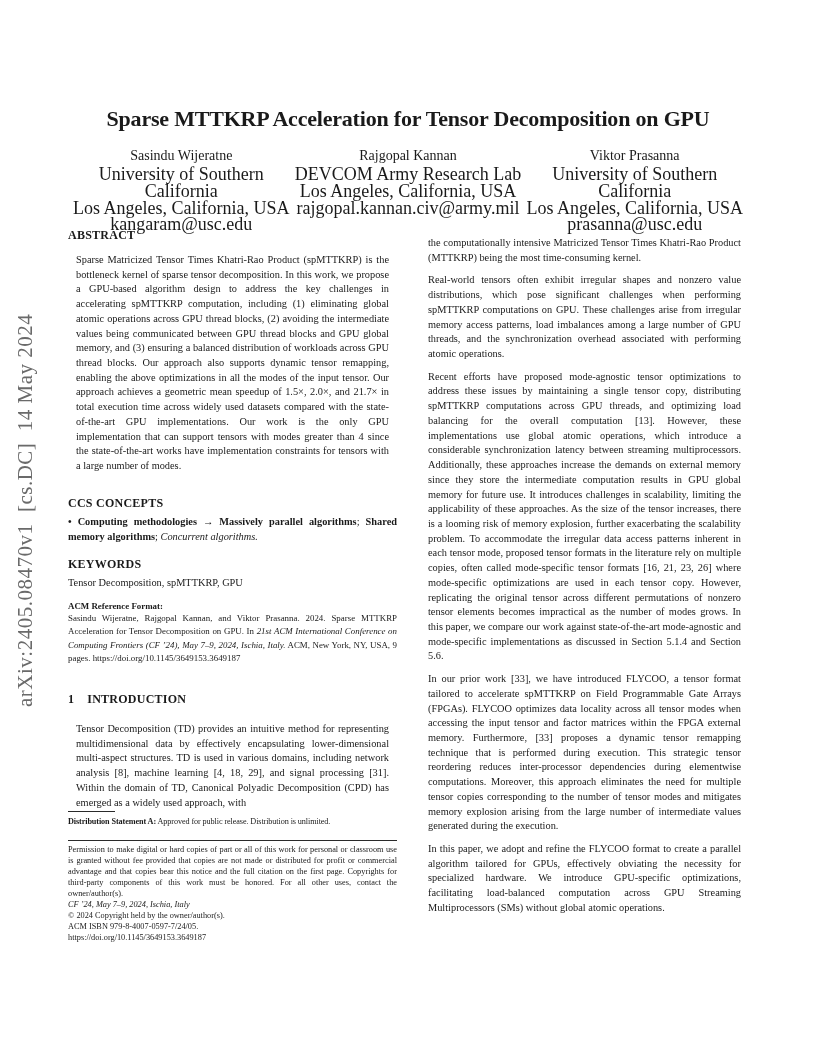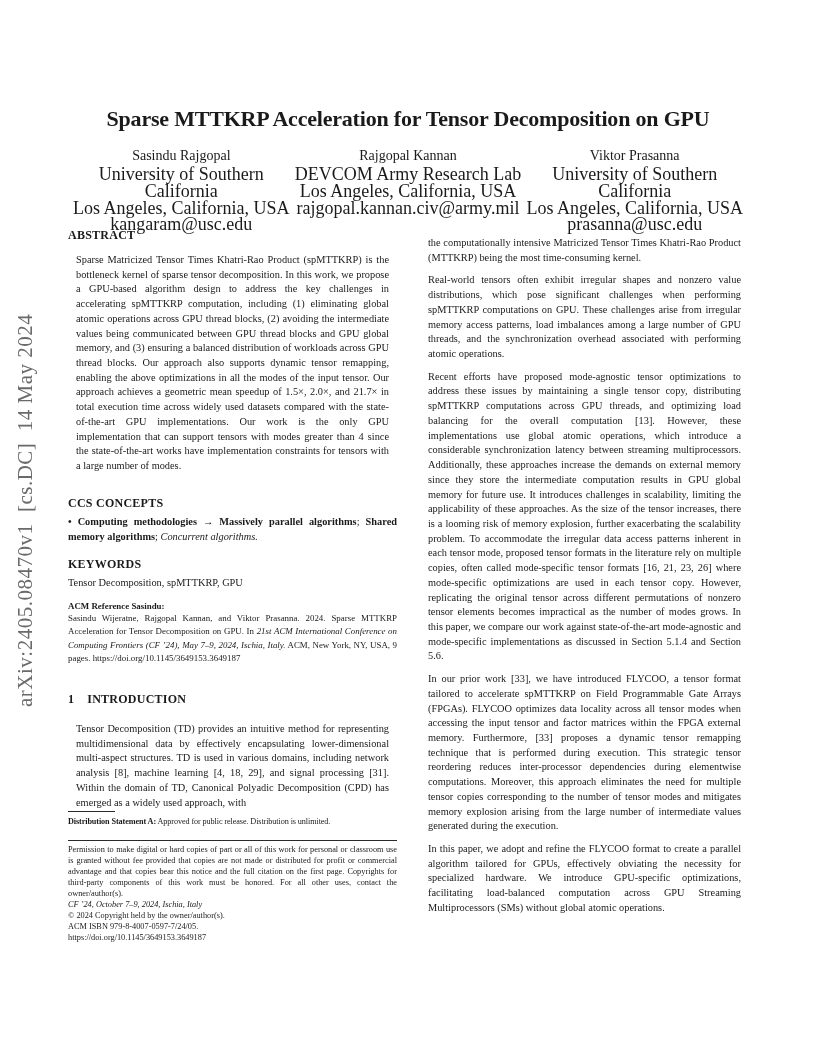--- a/index.html
+++ b/index.html
@@ -92,21 +92,21 @@
 <body>
 
 <div class="page">
 
   <div class="arxiv-watermark">arXiv:2405.08470v1  [cs.DC]  14 May 2024</div>
 
   <div class="paper-title">Sparse MTTKRP Acceleration for Tensor Decomposition on GPU</div>
 
   <div class="authors-row">
     <div class="author-block">
-      <div class="author-name">Sasindu Rajgopal</div>
+      <div class="author-name">Sasindu Wijeratne</div>
       <div class="author-line">University of Southern California</div>
       <div class="author-line">Los Angeles, California, USA</div>
       <div class="author-line">kangaram@usc.edu</div>
     </div>
     <div class="author-block">
       <div class="author-name">Rajgopal Kannan</div>
       <div class="author-line">DEVCOM Army Research Lab</div>
       <div class="author-line">Los Angeles, California, USA</div>
       <div class="author-line">rajgopal.kannan.civ@army.mil</div>
     </div>
@@ -124,37 +124,37 @@
     <div class="block" style="top:17px;">
         <p class="para">Sparse Matricized Tensor Times Khatri-Rao Product (spMTTKRP) is the bottleneck kernel of sparse tensor decomposition. In this work, we propose a GPU-based algorithm design to address the key challenges in accelerating spMTTKRP computation, including (1) eliminating global atomic operations across GPU thread blocks, (2) avoiding the intermediate values being communicated between GPU thread blocks and GPU global memory, and (3) ensuring a balanced distribution of workloads across GPU thread blocks. Our approach also supports dynamic tensor remapping, enabling the above optimizations in all the modes of the input tensor. Our approach achieves a geometric mean speedup of 1.5×, 2.0×, and 21.7× in total execution time across widely used datasets compared with the state-of-the-art GPU implementations. Our work is the only GPU implementation that can support tensors with modes greater than 4 since the state-of-the-art works have implementation constraints for tensors with a large number of modes.</p>
       </div>
 
     <div class="block sec-heading" style="top:268px;">CCS CONCEPTS</div>
     <div class="block" style="top:287px;"><span class="run-b">• Computing methodologies → Massively parallel algorithms</span><span>; </span><span class="run-b">Shared memory algorithms</span><span>; </span><span class="run-i">Concurrent algorithms.</span></div>
 
     <div class="block sec-heading" style="top:329px;">KEYWORDS</div>
     <div class="block" style="top:348px;">Tensor Decomposition, spMTTKRP, GPU</div>
 
-    <div class="block small-bold-heading" style="top:371px;">ACM Reference Sasindu:</div>
+    <div class="block small-bold-heading" style="top:371px;">ACM Reference Format:</div>
     <div class="block acmref-body" style="top:384px;"><span>Sasindu Wijeratne, Rajgopal Kannan, and Viktor Prasanna. 2024. Sparse MTTKRP Acceleration for Tensor Decomposition on GPU. In </span><span class="run-i">21st ACM International Conference on Computing Frontiers (CF ’24), May 7–9, 2024, Ischia, Italy.</span><span> ACM, New York, NY, USA, 9 pages. https://doi.org/10.1145/3649153.3649187</span></div>
 
     <div class="block sec-heading" style="top:464px;">
       <span class="sec-num">1</span><span class="sec-label">INTRODUCTION</span>
     </div>
     <div class="block" style="top:486px;">
         <p class="para">Tensor Decomposition (TD) provides an intuitive method for representing multidimensional data by effectively encapsulating lower-dimensional multi-aspect structures. TD is used in various domains, including network analysis [8], machine learning [4, 18, 29], and signal processing [31]. Within the domain of TD, Canonical Polyadic Decomposition (CPD) has emerged as a widely used approach, with</p>
       </div>
 
     <div class="block rule rule-short" style="top:583px;"></div>
     <div class="block footnote-line" style="top:587px;"><span class="run-b">Distribution Statement A:</span><span> Approved for public release. Distribution is unlimited.</span></div>
 
     <div class="block rule" style="top:612px;"></div>
     <div class="block permission-block" style="top:616px;">
       <p class="para">Permission to make digital or hard copies of part or all of this work for personal or classroom use is granted without fee provided that copies are not made or distributed for profit or commercial advantage and that copies bear this notice and the full citation on the first page. Copyrights for third-party components of this work must be honored. For all other uses, contact the owner/author(s).</p>
-      <div class="fine-line italic">CF ’24, October 7–9, 2024, Ischia, Italy</div>
+      <div class="fine-line italic">CF ’24, May 7–9, 2024, Ischia, Italy</div>
       <div class="fine-line">© 2024 Copyright held by the owner/author(s).</div>
       <div class="fine-line">ACM ISBN 979-8-4007-0597-7/24/05.</div>
       <div class="fine-line">https://doi.org/10.1145/3649153.3649187</div>
     </div>
 
   </div>
 
   <div class="col col-right">
       <p class="para">the computationally intensive Matricized Tensor Times Khatri-Rao Product (MTTKRP) being the most time-consuming kernel.</p>
       <p class="para">Real-world tensors often exhibit irregular shapes and nonzero value distributions, which pose significant challenges when performing spMTTKRP computations on GPU. These challenges arise from irregular memory access patterns, load imbalances among a large number of GPU threads, and the synchronization overhead associated with performing atomic operations.</p>

